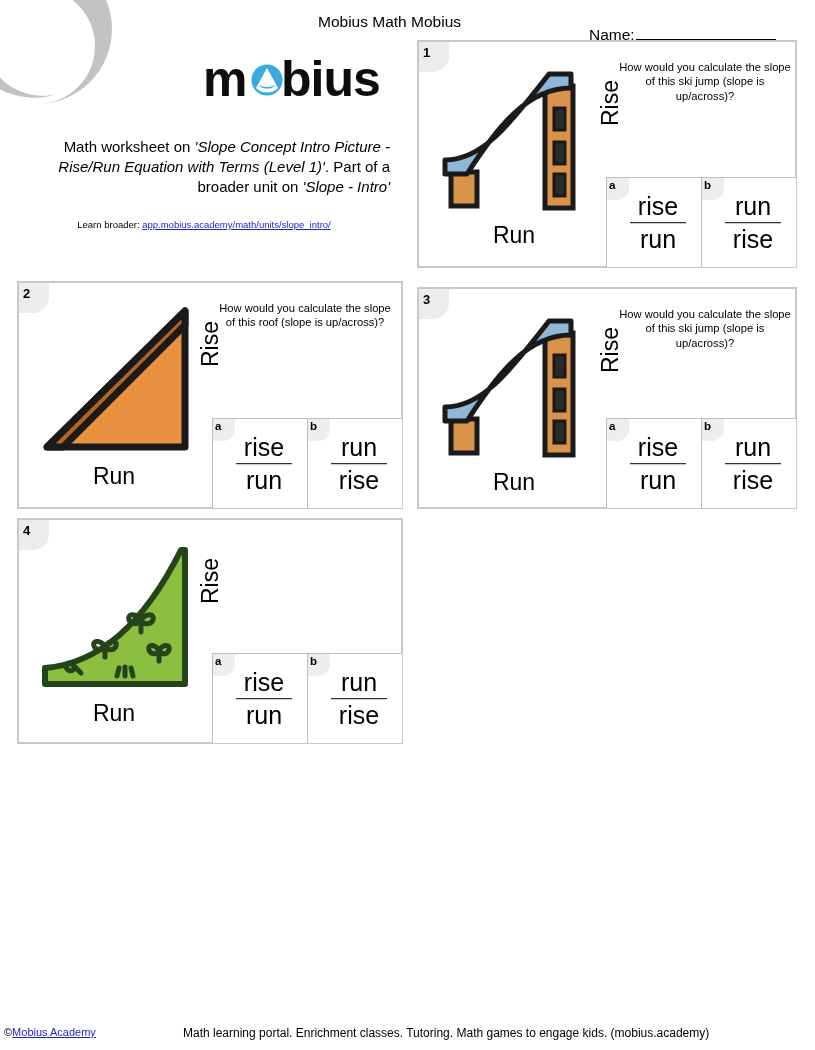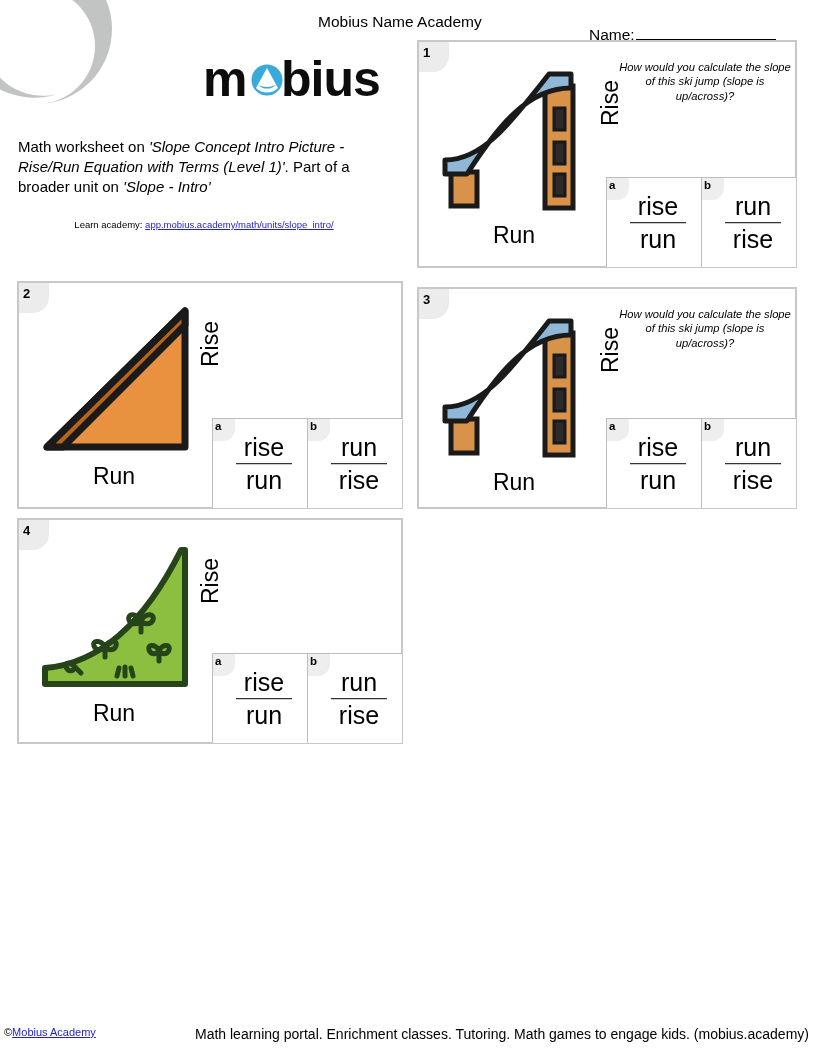--- a/index.html
+++ b/index.html
@@ -60,21 +60,21 @@
     height: 56px;
   }
   .logo svg { display:block; }
 
   
   .desc {
     position: absolute;
     left: 18px;
     top: 137px;
     width: 372px;
-    text-align: left;
+    text-align: right;
     font-size: 15px;
     line-height: 1.32;
   }
   .desc i { font-style: italic; }
 
   .learn-line {
     position: absolute;
     left: 18px;
     top: 219px;
     width: 372px;
@@ -150,21 +150,20 @@
 
   
   .prompt {
     position: absolute;
     left: 196px;
     top: 18px;
     width: 180px;
     text-align: center;
     font-size: 11.2px;
     line-height: 1.28;
-    font-style: italic;
   }
 
   
   .answers {
     position: absolute;
     right: -1px;
     bottom: -1px;
     width: 190px;
     height: 90px;
     display: flex;
@@ -224,36 +223,35 @@
     white-space: nowrap;
   }
   .footer-copy a {
     color: #2222cc;
     text-decoration: underline;
   }
   .footer-tag {
     position: absolute;
     left: 183px;
     top: 1026px;
-    font-size: 14px;
-    white-space: nowrap;
-    margin-left: 12px;
+    font-size: 12px;
+    white-space: nowrap;
   }
 </style>
 </head>
 <body>
 
 <div class="corner-deco">
   <svg viewBox="0 0 150 150" width="150" height="150" aria-hidden="true">
     <path d="M75 0 A75 75 0 0 1 75 150 A58 58 0 0 0 75 34 Z" fill="#c2c4c4"></path>
     <path d="M0 88 A75 75 0 0 0 96 140 A60 60 0 0 1 22 92 Z" fill="#c2c4c4"></path>
   </svg>
 </div>
 
-<div class="academy-title">Mobius Name Academy</div>
+<div class="academy-title">Mobius Math Mobius</div>
 
 <div class="name-wrap">
   <span>Name:</span><span class="name-line"></span>
 </div>
 
 <div class="logo">
   <svg viewBox="0 0 198 56" width="198" height="56" aria-hidden="true">
     <g fill="#0d0d0d" font-family="Liberation Sans, sans-serif" font-size="50" font-weight="bold">
       <text x="-2" y="44" letter-spacing="-1">m</text>
       <text x="76" y="44" letter-spacing="-1">bius</text>
@@ -262,21 +260,21 @@
     <path d="M62 16 L73 36 A15.5 15.5 0 0 1 51 36 Z" fill="#ffffff"></path>
     <path d="M53 33 A13 13 0 0 0 71 33 A22 22 0 0 1 53 33 Z" fill="#3aa9dc"></path>
   </svg>
 </div>
 
 <div class="desc">
   <span>Math worksheet on </span><i>'Slope Concept Intro Picture - Rise/Run Equation with Terms (Level 1)'</i><span>. Part of a broader unit on </span><i>'Slope - Intro'</i>
 </div>
 
 <div class="learn-line">
-  <span>Learn academy:</span>
+  <span>Learn broader:</span>
   <a href="#">app.mobius.academy/math/units/slope_intro/</a>
 </div>
 
 <div class="panel" id="panel-1">
   <div class="q-badge">1</div>
 
   <div class="pic-zone">
     <svg class="pic-svg" viewBox="0 0 168 160" aria-hidden="true">
       <rect x="14" y="116" width="26" height="34" fill="#d9924a" stroke="#1a1a1a" stroke-width="5"></rect>
       <rect x="108" y="30" width="28" height="122" fill="#d9924a" stroke="#1a1a1a" stroke-width="5"></rect>
@@ -316,20 +314,21 @@
 
   <div class="pic-zone">
     <svg class="pic-svg" viewBox="0 0 168 160" aria-hidden="true">
       <path d="M10 150 L148 14 L148 150 Z" fill="#e8913f" stroke="#1a1a1a" stroke-width="7" stroke-linejoin="round"></path>
       <path d="M10 150 L148 14 L148 28 L26 150 Z" fill="#b5651d" stroke="#1a1a1a" stroke-width="7" stroke-linejoin="round"></path>
     </svg>
     <div class="run-label">Run</div>
     <div class="rise-label">Rise</div>
   </div>
 
+  <div class="prompt">How would you calculate the slope of this roof (slope is up/across)?</div>
 
   <div class="answers">
     <div class="ans-box">
       <div class="ans-badge">a</div>
       <div class="fraction">
         <span class="num">rise</span>
         <span class="bar"></span>
         <span class="den">run</span>
       </div>
     </div>

